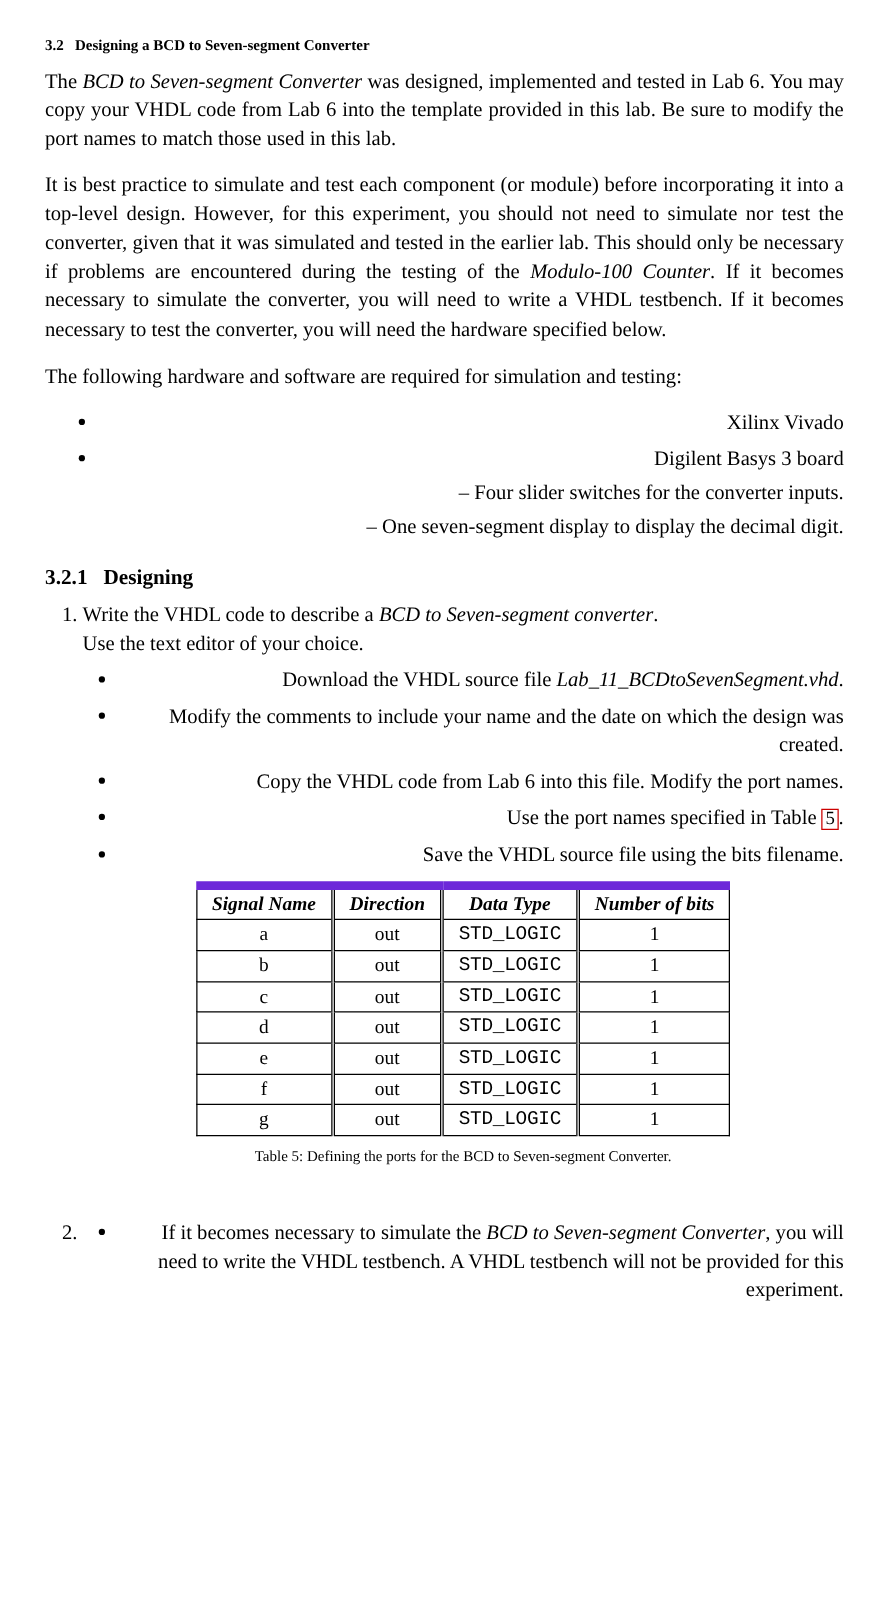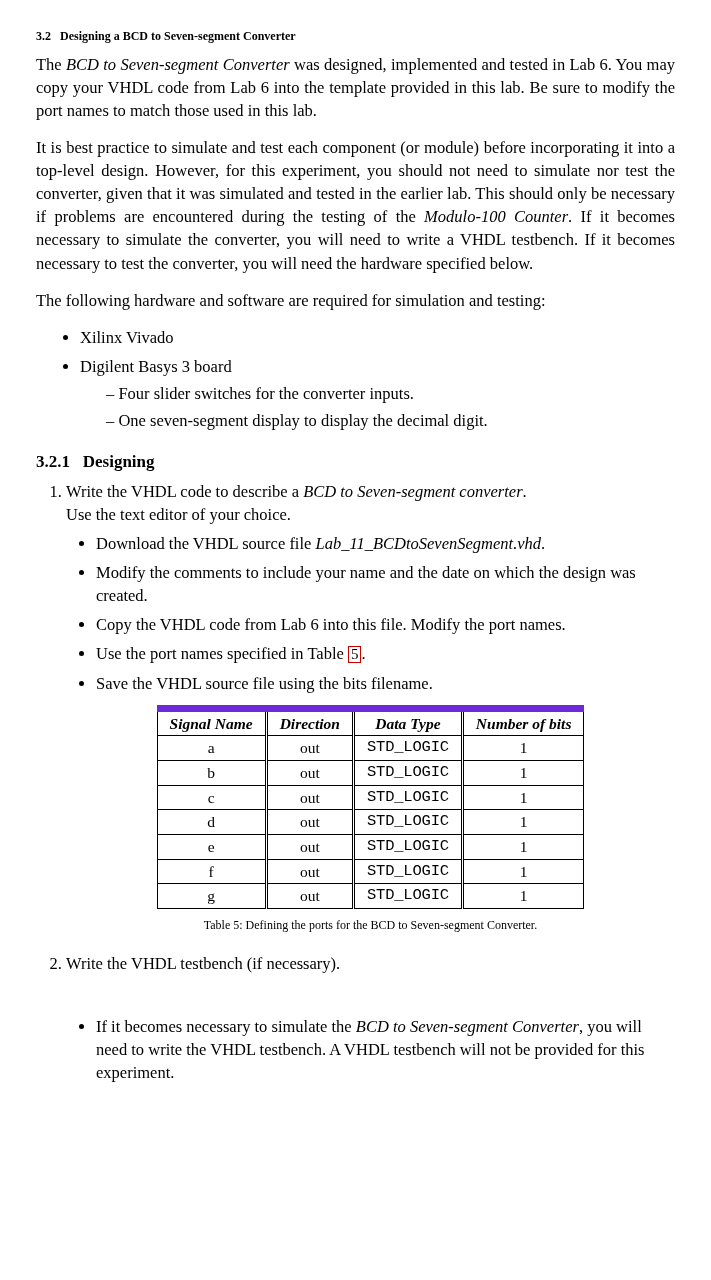--- a/index.html
+++ b/index.html
@@ -28,20 +28,21 @@
     text-align: justify;
   }
   .italic { font-style: italic; }
   ul.bullet {
     list-style: disc;
     margin: 6px 0 10px 0;
     padding-left: 44px;
   }
   ul.bullet > li {
     margin: 6px 0;
+    text-align: right;
   }
   ul.dash {
     list-style: none;
     margin: 4px 0 8px 0;
     padding-left: 26px;
   }
   ul.dash > li {
     margin: 4px 0;
   }
   ul.dash > li::before {
@@ -194,20 +195,19 @@
           <td class="mono">STD_LOGIC</td>
           <td>1</td>
         </tr>
       </tbody>
         </table>
     </div>
     <div class="caption">Table 5: Defining the ports for the BCD to Seven-segment Converter.</div>
   </li>
 
   <li>
-    <span>Write the VHDL testbench (if necessary).</span>
     <ul class="bullet" style="padding-left:30px;margin-top:40px;">
       <li>
         <span>If it becomes necessary to simulate the </span><span class="italic">BCD to Seven-segment Converter</span><span>, you will need to write the VHDL testbench. A VHDL testbench will not be provided for this experiment.</span>
       </li>
     </ul>
   </li>
 </ol>
 
 </body></html>

